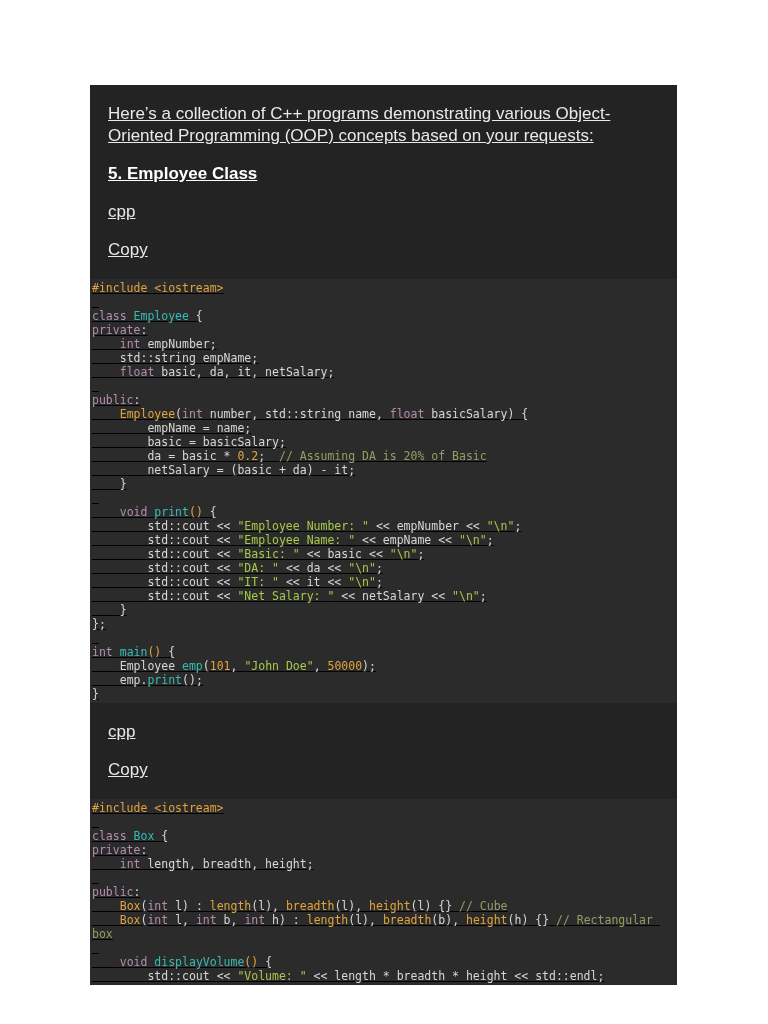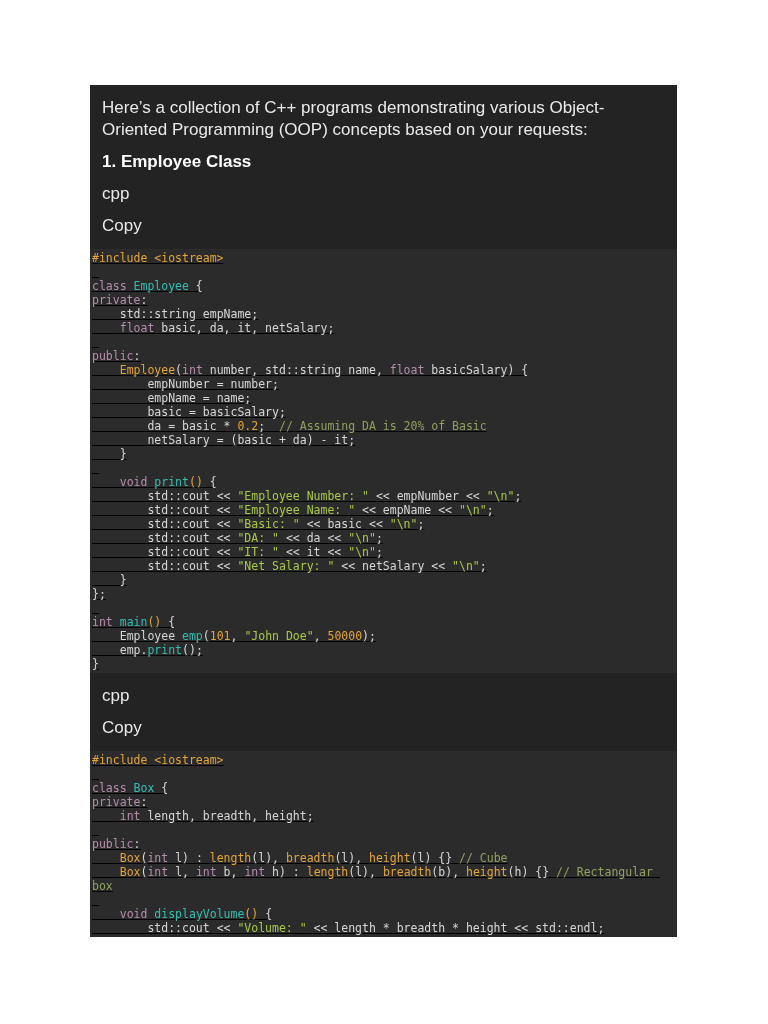--- a/index.html
+++ b/index.html
@@ -10,21 +10,21 @@
   }
 
   .prose {
     background:#232323;
     color:#e9e9e9;
     font-family:"Liberation Sans", sans-serif;
     font-size:17px;
     line-height:22px;
     padding:2px 2px;
   }
-  .prose p { margin:10px; }
+  .prose p { margin:16px;text-decoration:underline; }
   .prose .bold { font-weight:bold; color:#ffffff; }
 
   .code {
     background:#2b2b2b;
     font-family:"DejaVu Sans Mono", monospace;
     font-size:11.5px;
     line-height:14px;
     padding:2px 7px 2px 2px;
   }
   .code-line { white-space:pre-wrap; word-break:normal; min-height:14px;text-decoration:underline; }
@@ -36,36 +36,36 @@
   .tok-st { color:#a8c84a; }
   .tok-cm { color:#8fa061; }
 </style>
 </head>
 <body>
 
 <div class="content">
 
   <div class="prose">
     <p>Here’s a collection of C++ programs demonstrating various Object-Oriented Programming (OOP) concepts based on your requests:</p>
-    <p class="bold">1. Employee Class</p>
+    <p class="bold">5. Employee Class</p>
     <p>cpp</p>
     <p>Copy</p>
   </div>
 
   <div class="code">
       <div class="code-line"><span class="tok-or">#include &lt;iostream&gt;</span></div>
       <div class="code-line">&nbsp;</div>
       <div class="code-line"><span class="tok-kw">class </span><span class="tok-ty">Employee</span><span class="tok-pl"> {</span></div>
       <div class="code-line"><span class="tok-kw">private</span><span class="tok-pl">:</span></div>
+      <div class="code-line"><span class="tok-pl">    </span><span class="tok-kw">int</span><span class="tok-pl"> empNumber;</span></div>
       <div class="code-line"><span class="tok-pl">    std::string empName;</span></div>
       <div class="code-line"><span class="tok-pl">    </span><span class="tok-kw">float</span><span class="tok-pl"> basic, da, it, netSalary;</span></div>
       <div class="code-line">&nbsp;</div>
       <div class="code-line"><span class="tok-kw">public</span><span class="tok-pl">:</span></div>
       <div class="code-line"><span class="tok-pl">    </span><span class="tok-or">Employee</span><span class="tok-pl">(</span><span class="tok-kw">int</span><span class="tok-pl"> number, std::string name, </span><span class="tok-kw">float</span><span class="tok-pl"> basicSalary) {</span></div>
-      <div class="code-line"><span class="tok-pl">        empNumber = number;</span></div>
       <div class="code-line"><span class="tok-pl">        empName = name;</span></div>
       <div class="code-line"><span class="tok-pl">        basic = basicSalary;</span></div>
       <div class="code-line"><span class="tok-pl">        da = basic * </span><span class="tok-or">0.2</span><span class="tok-pl">;  </span><span class="tok-cm">// Assuming DA is 20% of Basic</span></div>
       <div class="code-line"><span class="tok-pl">        netSalary = (basic + da) - it;</span></div>
       <div class="code-line"><span class="tok-pl">    }</span></div>
       <div class="code-line">&nbsp;</div>
       <div class="code-line"><span class="tok-pl">    </span><span class="tok-kw">void</span><span class="tok-pl"> </span><span class="tok-ty">print</span><span class="tok-or">()</span><span class="tok-pl"> {</span></div>
       <div class="code-line"><span class="tok-pl">        std::cout &lt;&lt; </span><span class="tok-st">"Employee Number: "</span><span class="tok-pl"> &lt;&lt; empNumber &lt;&lt; </span><span class="tok-st">"\n"</span><span class="tok-pl">;</span></div>
       <div class="code-line"><span class="tok-pl">        std::cout &lt;&lt; </span><span class="tok-st">"Employee Name: "</span><span class="tok-pl"> &lt;&lt; empName &lt;&lt; </span><span class="tok-st">"\n"</span><span class="tok-pl">;</span></div>
       <div class="code-line"><span class="tok-pl">        std::cout &lt;&lt; </span><span class="tok-st">"Basic: "</span><span class="tok-pl"> &lt;&lt; basic &lt;&lt; </span><span class="tok-st">"\n"</span><span class="tok-pl">;</span></div>

